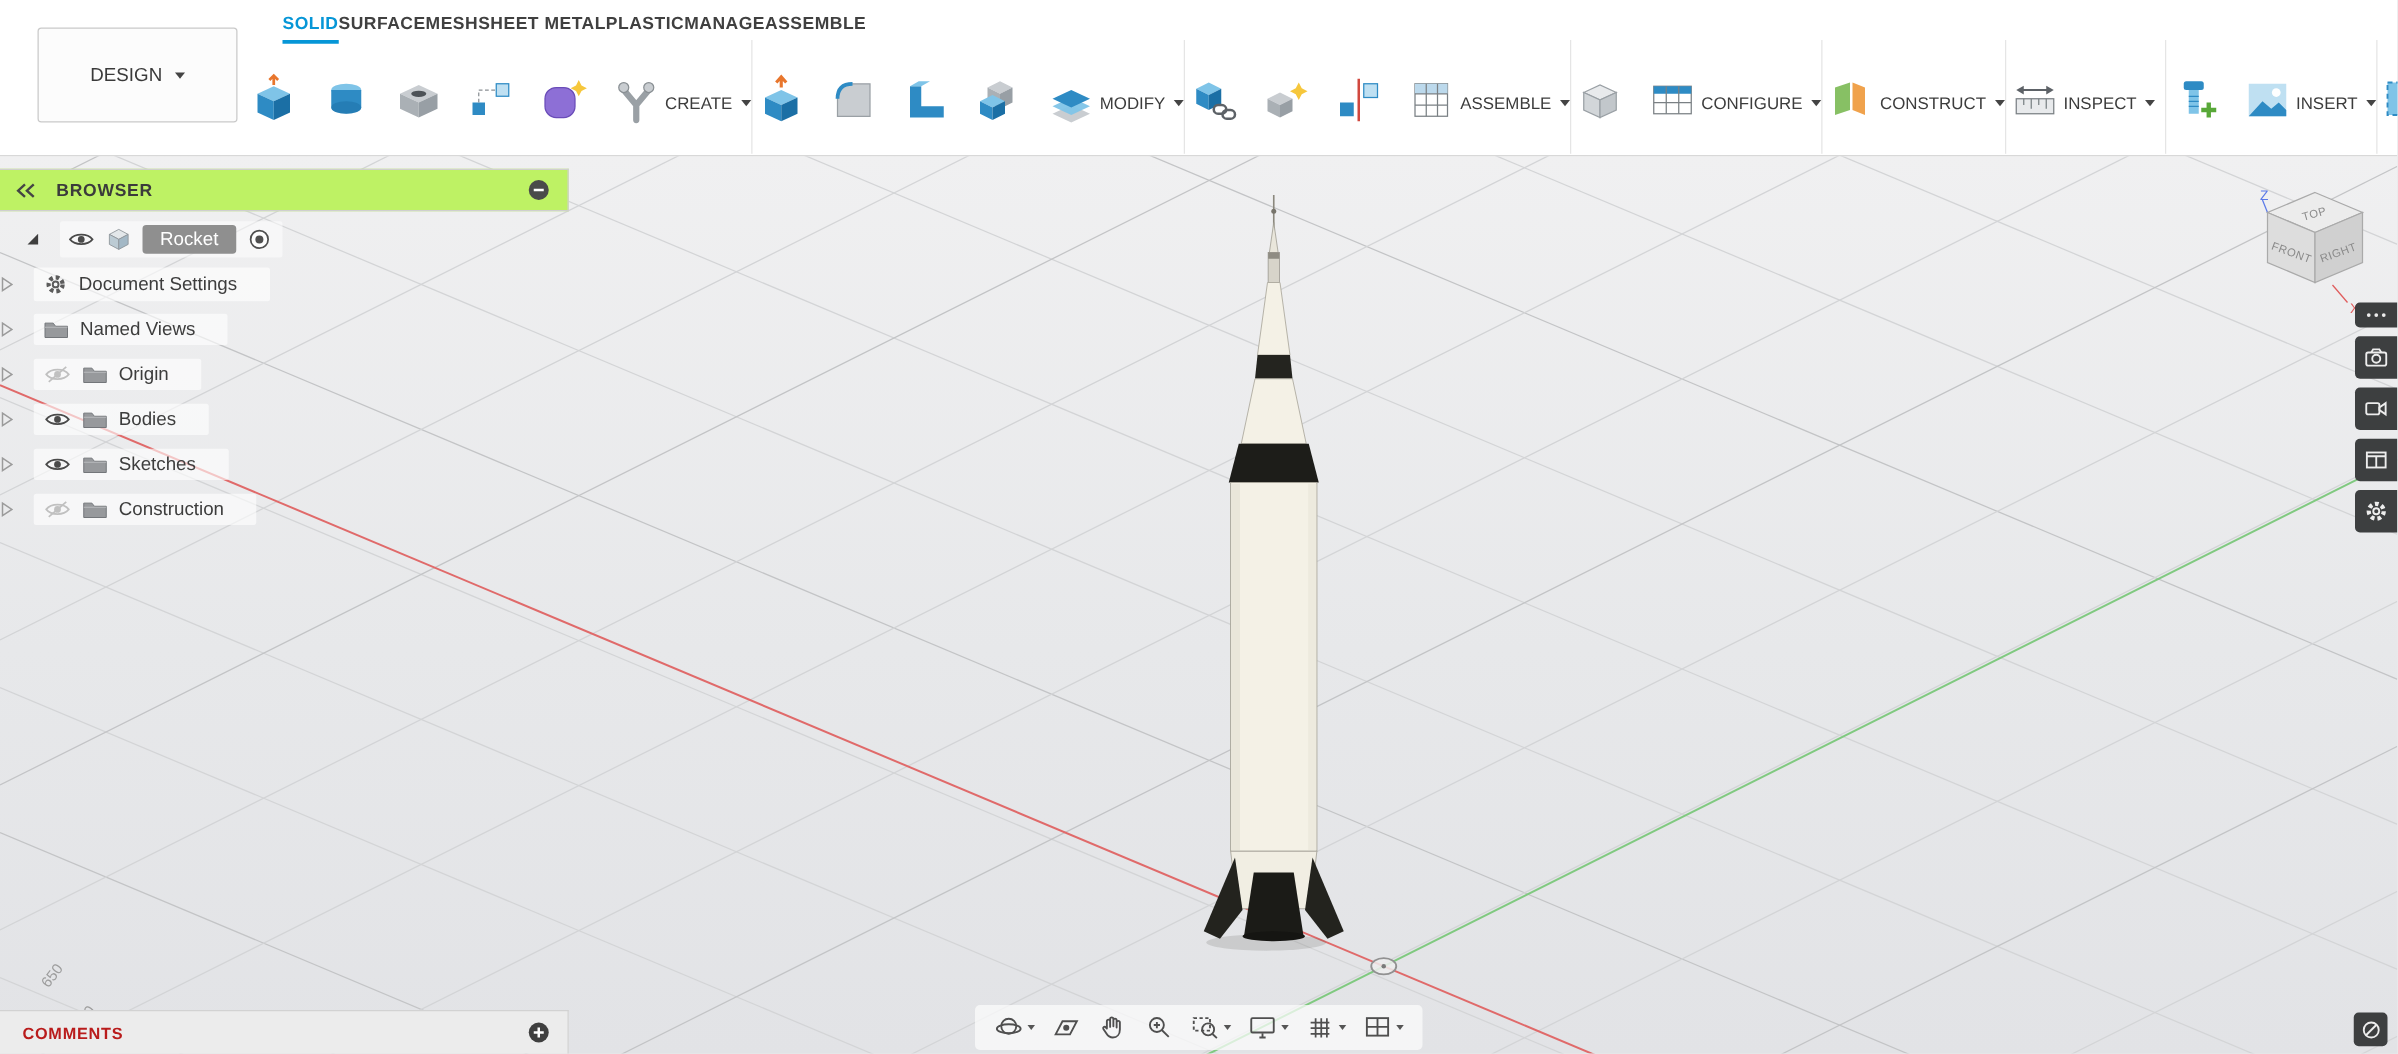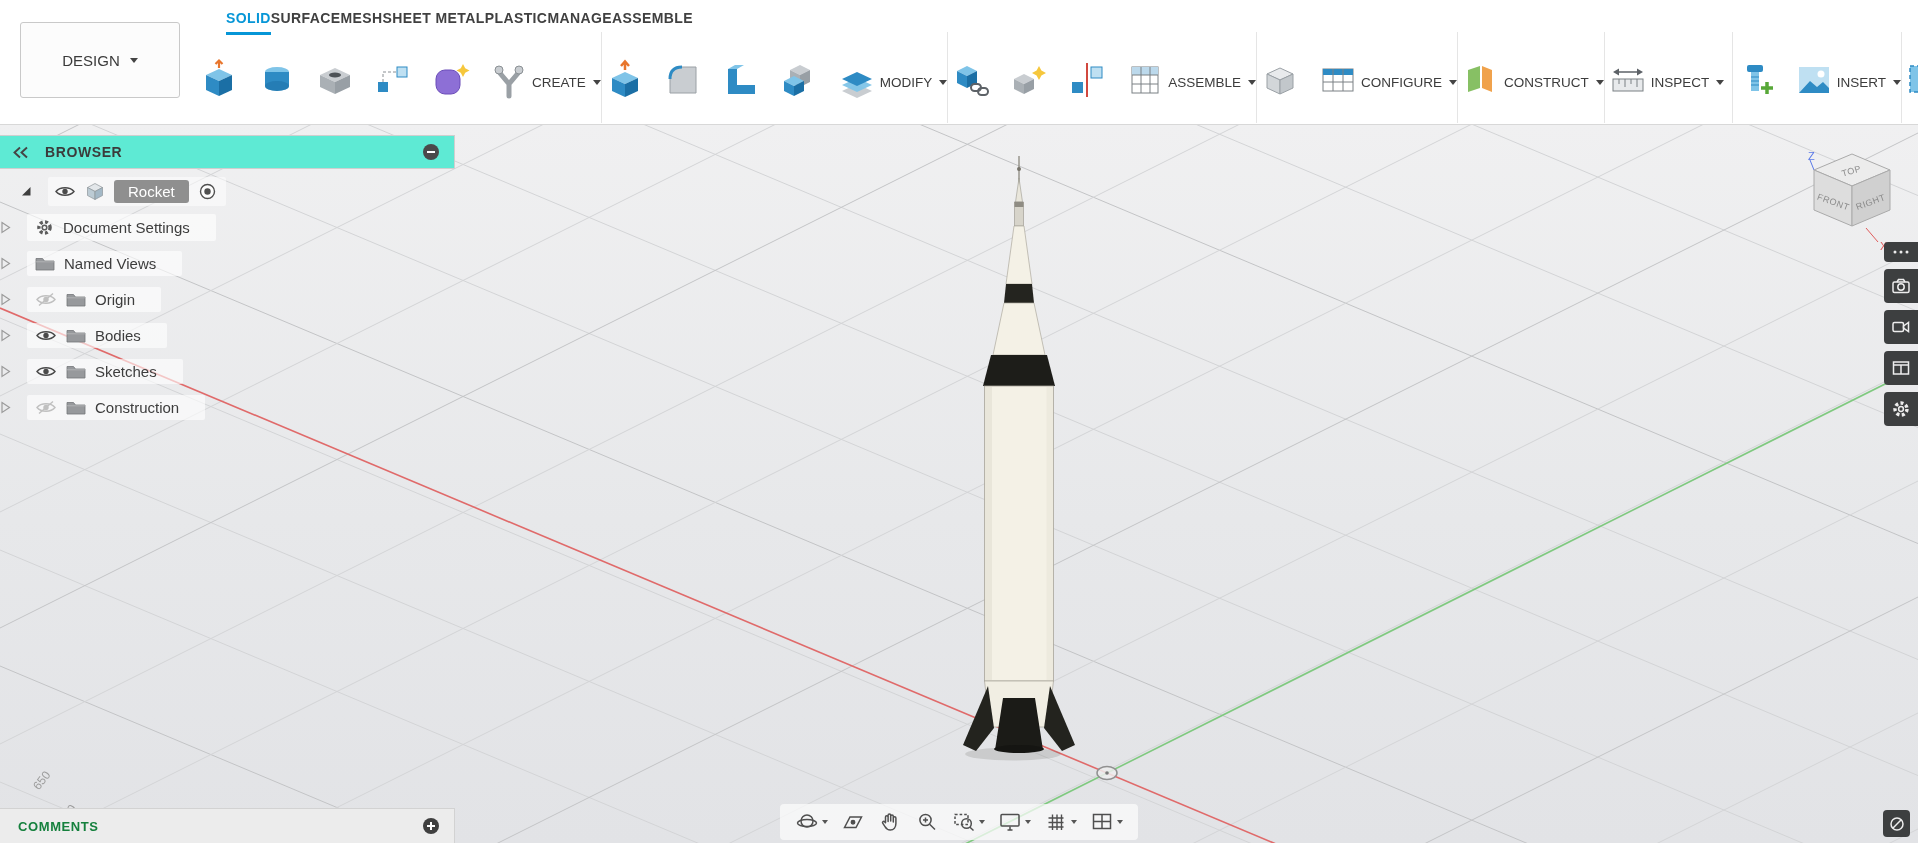--- a/index.html
+++ b/index.html
@@ -17,42 +17,42 @@
   #gl-0{left:64px;top:683px}
 
   
   #header{position:absolute;left:0;top:0;right:0;height:124px;background:#ffffff;
           border-bottom:1px solid #d8d8d8;z-index:10}
   #tabs{position:absolute;left:226px;top:0;height:32px;display:flex;}
   .tab{display:flex;align-items:center;height:29px;margin-top:0;padding-top:3px;
        font-size:14px;font-weight:700;letter-spacing:.4px;color:#404040;
        border-bottom:3px solid transparent;cursor:default;white-space:nowrap}
   .tab.active{color:#0696d7;border-bottom-color:#0696d7}
-  #design-btn{position:absolute;left:20px;top:22px;width:158px;height:74px;
+  #design-btn{position:absolute;left:30px;top:22px;width:158px;height:74px;
               border:1px solid #c9c9c9;border-radius:3px;background:#fcfcfc;
               display:flex;align-items:center;justify-content:center;gap:10px;
               font-size:15px;color:#3a3a3a}
   #ribbon{position:absolute;left:196px;top:32px;height:91px;display:flex}
   .group{display:flex;flex-direction:row;align-items:center;padding-top:5px;
          border-right:1px solid #e5e5e5;box-sizing:border-box}
   .group:last-child{border-right:none}
   .g-create{min-width:390px}.g-modify{min-width:346px}.g-assemble{min-width:269px}
   .g-configure{min-width:171px}.g-construct{min-width:141px}.g-inspect{min-width:128px}
   .g-insert{min-width:141px}.g-select{min-width:140px}
   .tools{display:flex;gap:12px;align-items:center;height:56px}
   .tool{width:46px;height:50px;display:flex;align-items:center;justify-content:center;border-radius:2px}
   .group-label{display:flex;align-items:center;gap:7px;font-size:13.5px;color:#3c3c3c;margin-top:4px}
   .caret-down{width:0;height:0;border-left:4.5px solid transparent;border-right:4.5px solid transparent;
               border-top:5.5px solid #444}
   .caret-sm{width:0;height:0;border-left:3.5px solid transparent;border-right:3.5px solid transparent;
             border-top:4.5px solid #555}
 
   
   #browser{position:absolute;left:0;top:135px;width:455px;z-index:20}
-  #browser-header{height:34px;background:#5eead4;border:1px solid #cfcfcf;border-left:none;
+  #browser-header{height:34px;background:#bef264;border:1px solid #cfcfcf;border-left:none;
                   display:flex;align-items:center;box-sizing:border-box}
   #browser-title{font-size:14px;font-weight:700;letter-spacing:.6px;color:#3b3b3b;margin-left:16px}
   #browser-collapse{margin-left:12px;display:flex;align-items:center}
   #browser-minimize{margin-left:auto;margin-right:14px;display:flex;align-items:center}
   .tree{padding-top:4px}
   .brow{height:36px;display:flex;align-items:center}
   .brow .tcaret{margin-right:16px;display:flex;align-items:center}
   .child{}
   .rootrow{padding-left:20px}
   .strip{display:inline-flex;align-items:center;gap:9px;background:rgba(255,255,255,.62);
@@ -75,21 +75,21 @@
   
   #navbar{position:absolute;left:50%;transform:translateX(-50%);bottom:3px;height:36px;
           background:rgba(252,252,252,.72);border-radius:4px;display:flex;align-items:center;
           gap:7px;padding:0 12px;z-index:7}
   .nav-btn{display:flex;align-items:center;gap:3px;padding:2px 3px;border-radius:2px}
 
   
   #comments{position:absolute;left:0;bottom:0;width:455px;height:35px;background:#ececec;
             border-top:1px solid #d2d2d2;border-right:1px solid #d2d2d2;display:flex;
             align-items:center;z-index:21;box-sizing:border-box}
-  #comments-label{font-size:13px;font-weight:700;letter-spacing:.6px;color:#15803d;margin-left:18px}
+  #comments-label{font-size:13px;font-weight:700;letter-spacing:.6px;color:#b91c1c;margin-left:18px}
   #comments-add{margin-left:auto;margin-right:14px;display:flex;align-items:center}
   #status-btn{position:absolute;right:8px;bottom:6px;width:27px;height:27px;background:#3d3f40;
               border-radius:4px;display:flex;align-items:center;justify-content:center;z-index:8}
 </style>
 </head>
 <body>
 
 <div id="viewport">
   <svg id="grid-svg" width="1918" height="719">
     <g id="grid-lines">

